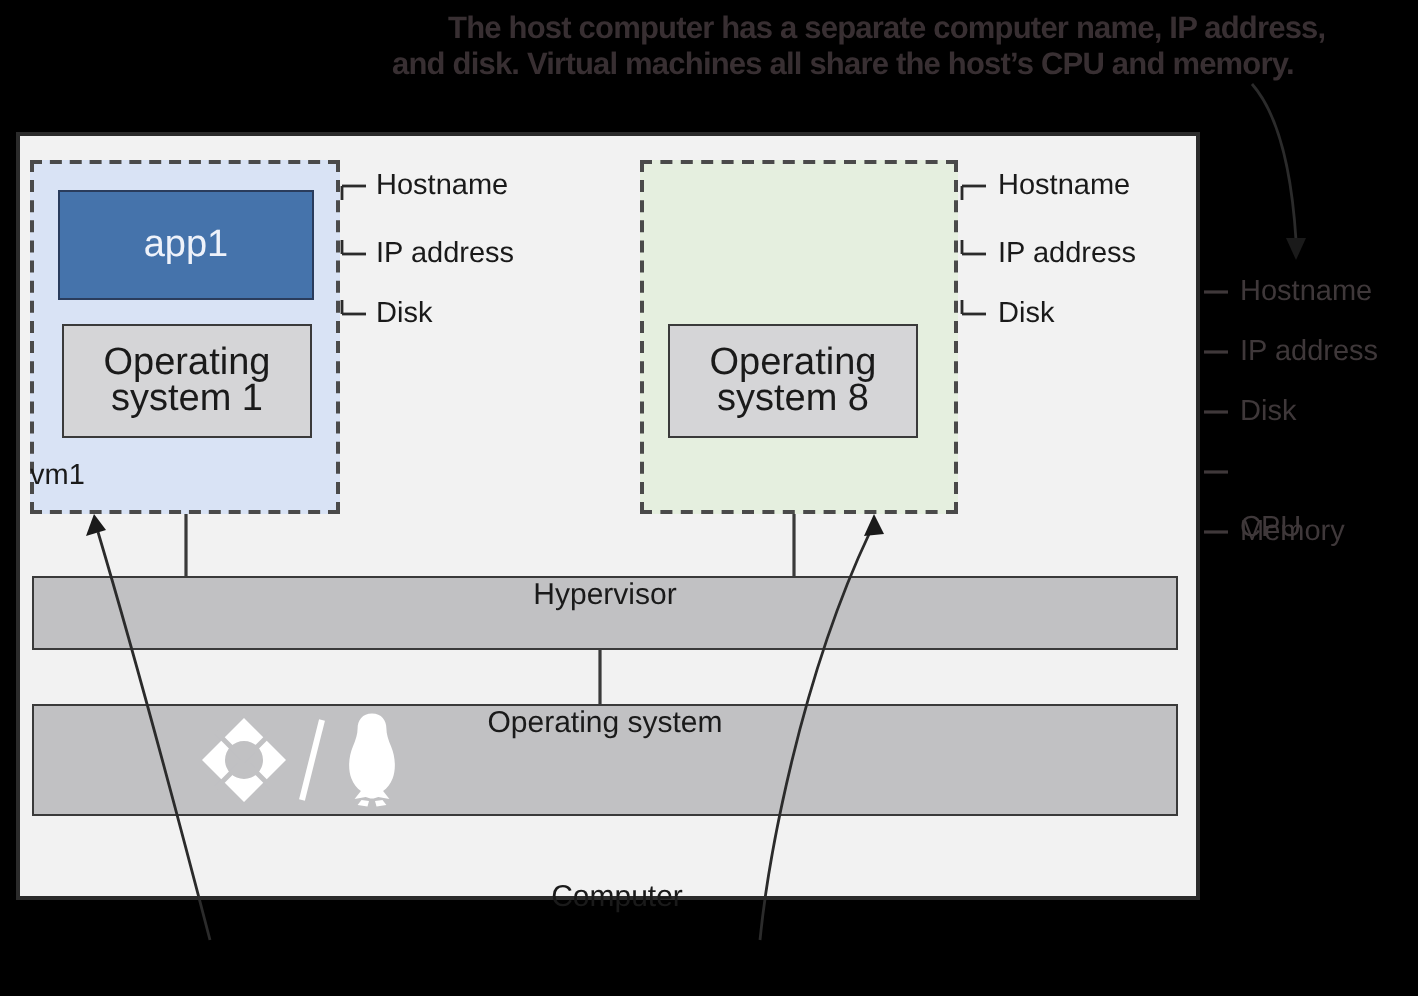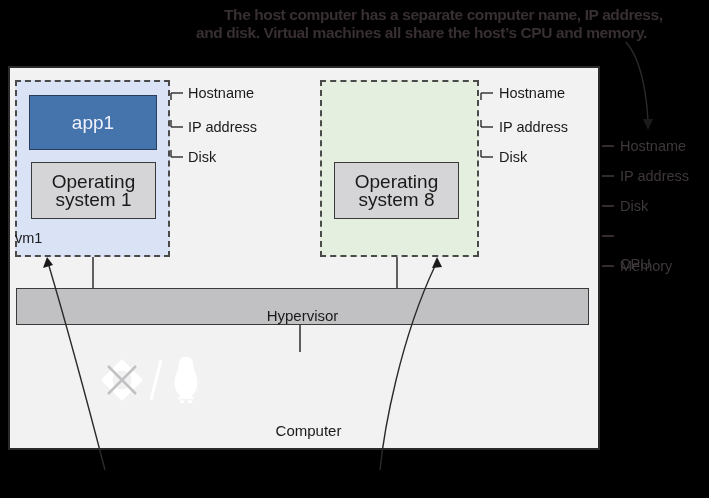--- a/index.html
+++ b/index.html
@@ -44,27 +44,27 @@
   #vm2-name{left:320px;width:159px;}
   .res-label{
     position:absolute;color:#1a1a1a;font-size:14.5px;line-height:15px;white-space:nowrap;
   }
   .host-res-label{
     position:absolute;left:620px;color:var(--host_label_text);font-size:14.5px;line-height:15px;white-space:nowrap;
   }
   .bar{
     position:absolute;left:16px;width:573px;box-sizing:border-box;
     background:var(--bar_gray);border:1.5px solid var(--bar_border);
-    display:flex;align-items:flex-end;justify-content:center;
+    display:flex;align-items:flex-start;justify-content:center;
     color:#1a1a1a;font-size:15px;
   }
   #hypervisor-bar{top:288px;height:37px;}
   #os-bar{top:352px;height:56px;}
   #computer-label{
-    position:absolute;left:8px;top:422px;width:601px;text-align:center;
+    position:absolute;left:8px;top:440px;width:601px;text-align:center;
     color:#1a1a1a;font-size:15px;
   }
   #os-icons{
     position:absolute;left:100px;top:355px;width:110px;height:50px;
     display:flex;align-items:center;gap:4px;
   }
   #svg-overlay{position:absolute;left:0;top:0;pointer-events:none;}
 </style>
 </head>
 <body>
@@ -99,20 +99,23 @@
   <div class="res-label" style="left:499px;top:150px;">Disk</div>
 
   <div class="host-res-label" style="top:139px;">Hostname</div>
   <div class="host-res-label" style="top:169px;">IP address</div>
   <div class="host-res-label" style="top:199px;">Disk</div>
   <div class="host-res-label" style="top:244px;margin-top:13px;">CPU</div>
   <div class="host-res-label" style="top:259px;">Memory</div>
 
   <div id="hypervisor-bar" class="bar">
     <span>Hypervisor</span>
+  </div>
+  <div id="os-bar" class="bar">
+    <span>Operating system</span>
   </div>
   <div id="computer-label">Computer</div>
 
   <div id="os-icons">
     <svg width="44" height="44" viewBox="0 0 44 44">
       <path d="M22,1 L43,22 L22,43 L1,22 Z M22,12.5 A9.5,9.5 0 1 0 22,31.5 A9.5,9.5 0 1 0 22,12.5 Z" fill="#ffffff" fill-rule="evenodd"></path>
       <line x1="8" y1="8" x2="36" y2="36" stroke="#c1c1c3" stroke-width="2.5"></line>
       <line x1="36" y1="8" x2="8" y2="36" stroke="#c1c1c3" stroke-width="2.5"></line>
     </svg>
     <svg width="16" height="48" viewBox="0 0 16 48">

